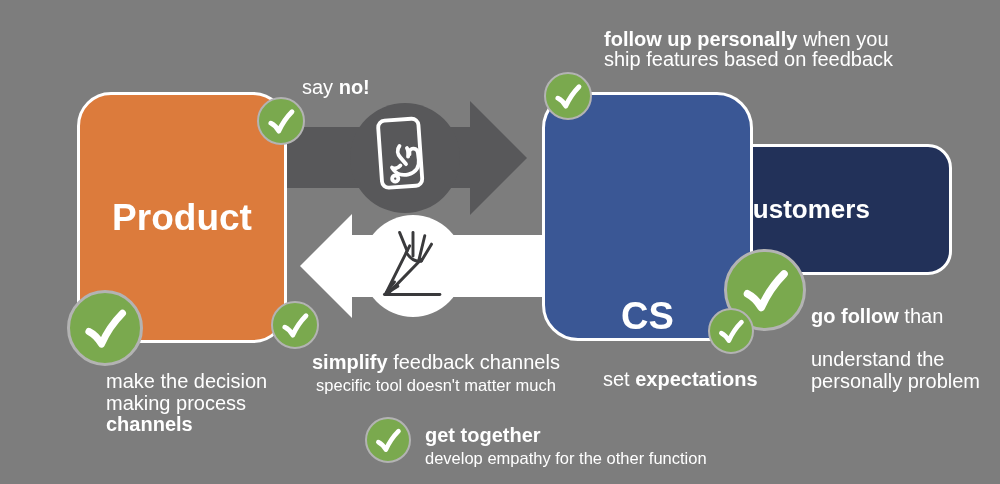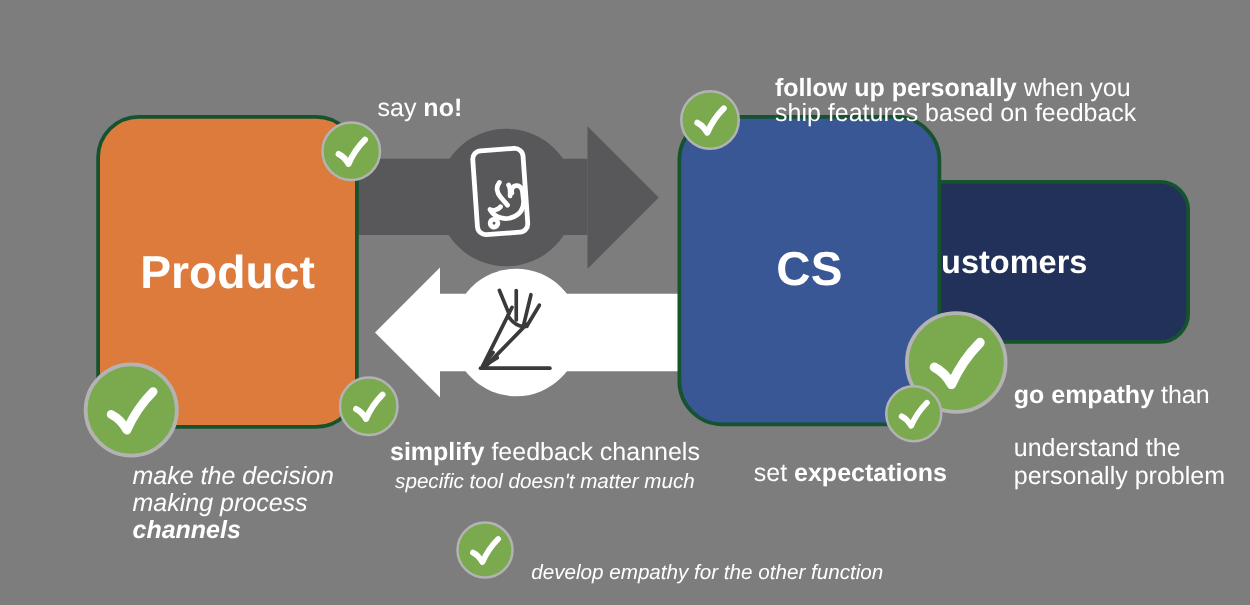--- a/index.html
+++ b/index.html
@@ -2,27 +2,27 @@
 <html><head>
 <meta charset="utf-8">
 <style>
   html,body{margin:0;padding:0;background:#555;}
   .canvas{
     position:relative;width:1000px;height:484px;overflow:hidden;
     background:#7d7d7d;
     font-family:"Liberation Sans", sans-serif;
   }
   
-  .node{position:absolute;box-sizing:border-box;border:3px solid #14532d;
+  .node{position:absolute;box-sizing:border-box;border:3px solid #ffffff;
         display:flex;align-items:center;justify-content:center;
         color:#fff;font-weight:700;}
   .node.product{left:77px;top:92px;width:210px;height:251px;border-radius:34px;
         background:#dc7b3c;font-size:37px;z-index:3;}
   .node.cs{left:542px;top:92px;width:211px;height:249px;border-radius:36px;
-        background:#3a5795;font-size:38px;z-index:3;}
+        background:#3a5795;font-size:38px;z-index:3;align-items:flex-end;}
   .node.customers{left:690px;top:144px;width:262px;height:131px;border-radius:24px;
         background:#223159;font-size:26px;z-index:2;justify-content:center;
         padding-right:38px;}
   
   .ad{position:absolute;background:#58585a;z-index:1;}
   .ad-body{left:255px;top:127px;width:215px;height:61px;}
   .ad-circle{left:350px;top:103px;width:110px;height:110px;border-radius:50%;}
   .ad-head{position:absolute;left:470px;top:101px;width:0;height:0;z-index:1;
         border-top:57px solid transparent;border-bottom:57px solid transparent;
         border-left:57px solid #58585a;}
@@ -37,21 +37,21 @@
   .icon-tablet{position:absolute;left:357px;top:110px;width:96px;height:96px;z-index:2;}
   .icon-pencil{position:absolute;left:371px;top:224px;width:84px;height:84px;z-index:2;}
   
   .badge{position:absolute;z-index:5;border-radius:50%;background:#7aa94e;
         border:3px solid #b3b3b3;box-sizing:border-box;}
   .badge svg{position:absolute;left:0;top:0;width:100%;height:100%;}
   
   .ann{position:absolute;z-index:6;color:#ffffff;font-size:20px;line-height:21.5px;
         white-space:nowrap;font-weight:400;}
   .ann b{font-weight:700;}
-  .ann .sub{font-size:16.5px;font-style:italic;line-height:19px;margin-top:46px;}
+  .ann .sub{font-size:16.5px;line-height:19px;margin-top:46px;}
 </style>
 </head>
 <body>
 
 <div class="canvas">
 
   <div class="ad ad-body"></div>
   <div class="ad ad-circle"></div>
   <div class="ad-head"></div>
   <svg class="icon-tablet" viewBox="0 0 100 100" fill="none" stroke="#ffffff" stroke-width="4" stroke-linecap="round" stroke-linejoin="round">
@@ -125,45 +125,45 @@
   <div class="badge" style="left:365px;top:417px;width:46px;height:46px;border-width:2px;">
     <svg viewBox="0 0 100 100" fill="none" stroke="#ffffff" stroke-width="11" stroke-linecap="round" stroke-linejoin="round">
       <path d="M27 55 C35 59 41 66 45 73 C53 55 64 40 75 29"></path>
     </svg>
   </div>
 
   <div class="ann" style="left:302px;top:77px;">
     <span>say </span><b>no!</b>
   </div>
 
-  <div class="ann" style="left:620px;top:29px;line-height:20px;margin-top:32px;">
+  <div class="ann" style="left:604px;top:29px;line-height:20px;">
     <b>follow up personally</b><span> when you</span><br>
     <span>ship features based on feedback</span>
   </div>
 
-  <div class="ann" style="left:106px;top:371px;font-style:italic;">
+  <div class="ann" style="left:106px;top:371px;">
     <span>make the decision</span><br>
     <span>making process</span><br>
     <b>channels</b>
   </div>
 
   <div class="ann" style="left:312px;top:352px;text-align:center;">
     <b>simplify</b><span> feedback channels</span><br>
     <span class="sub">specific tool doesn't matter much</span>
   </div>
 
   <div class="ann" style="left:603px;top:369px;text-align:center;">
     <span>set </span><b>expectations</b>
   </div>
 
   <div class="ann" style="left:811px;top:306px;">
-    <b>go empathy</b><span> than</span><br>
+    <b>go follow</b><span> than</span><br>
     <br>
     <span>understand the</span><br>
     <span>personally problem</span>
   </div>
 
   <div class="ann" style="left:425px;top:425px;">
-    <br>
+    <b>get together</b><br>
     <span class="sub">develop empathy for the other function</span>
   </div>
 
 </div>
 
 </body></html>

